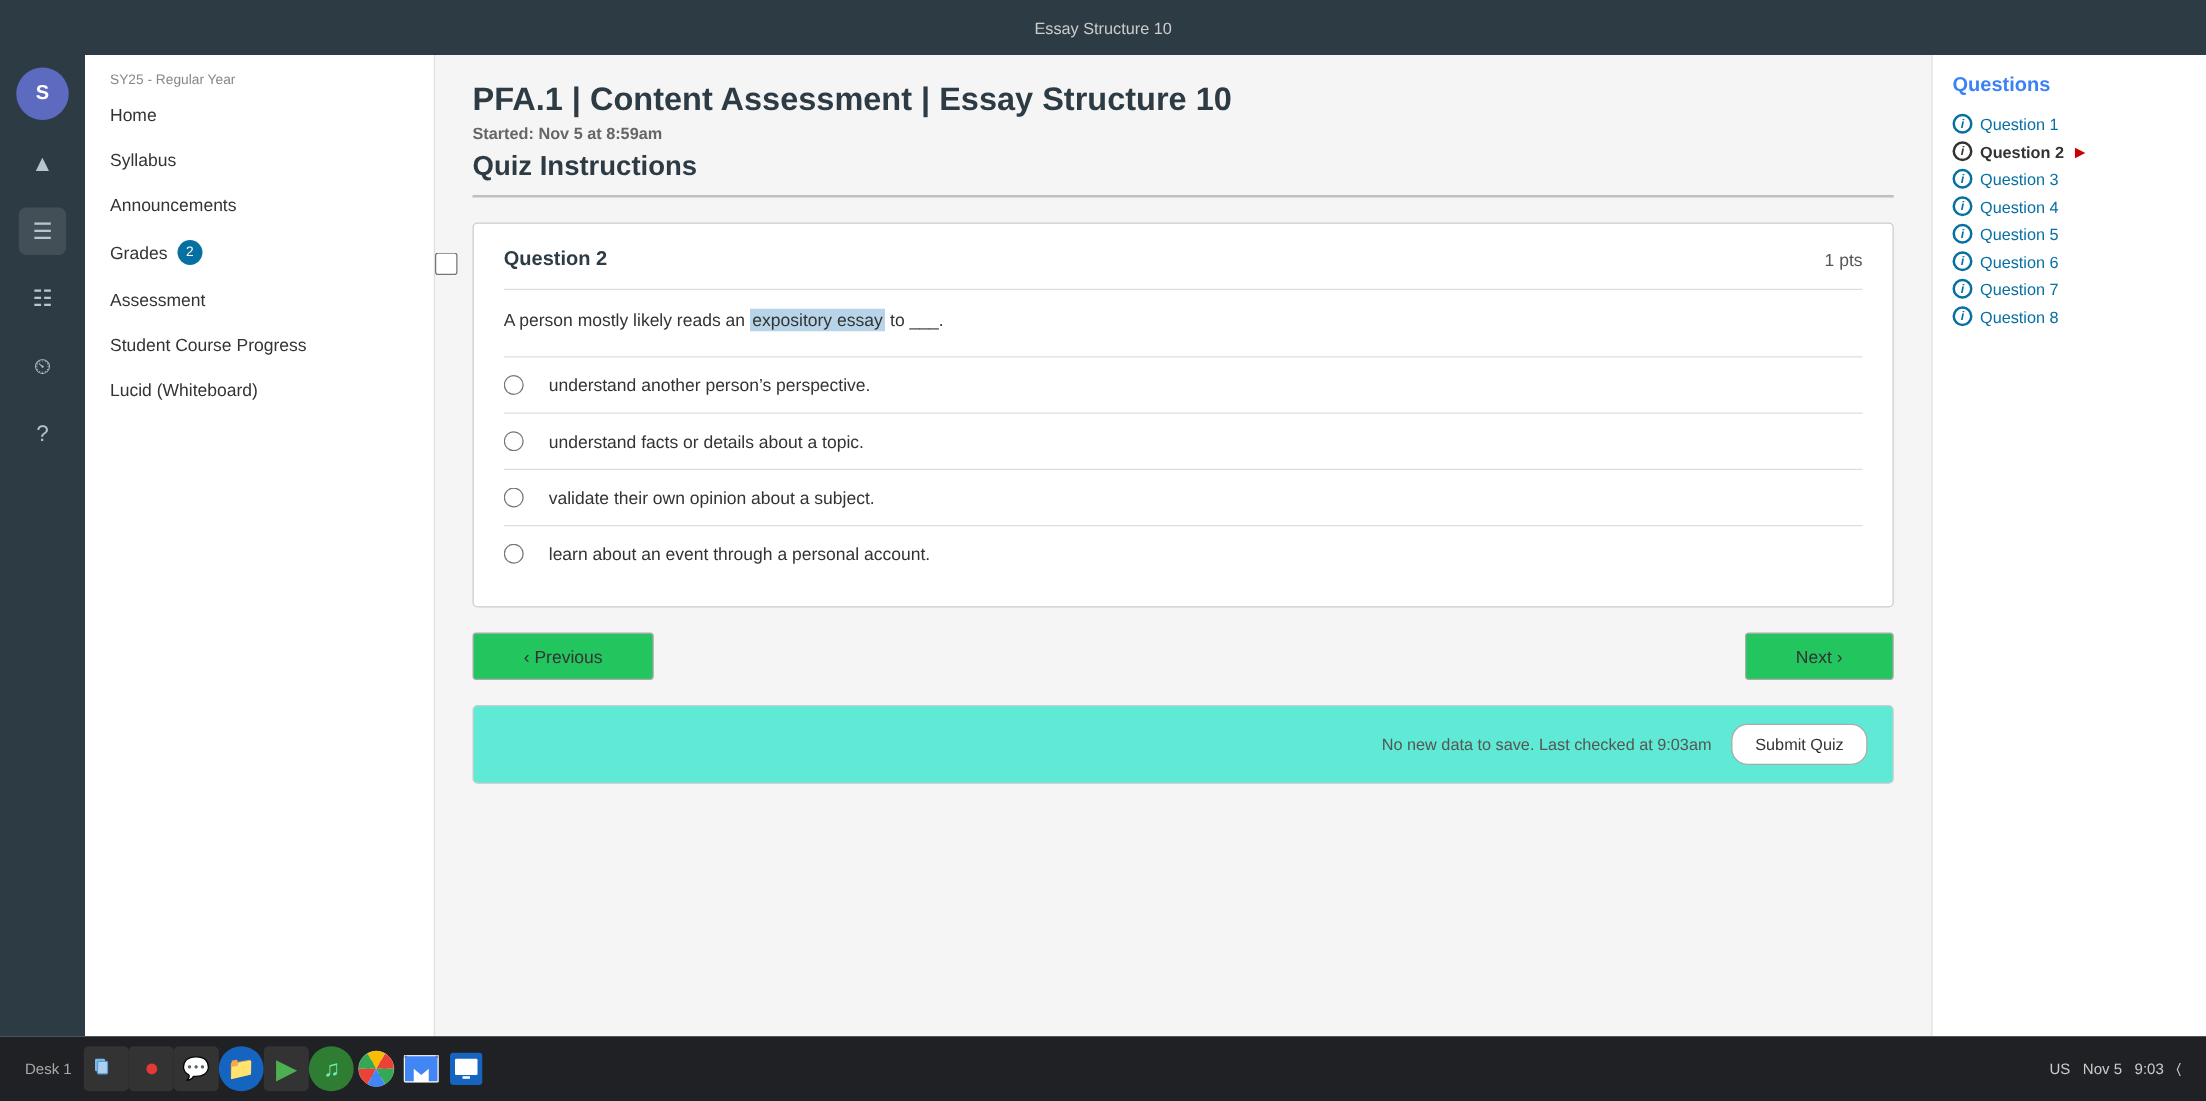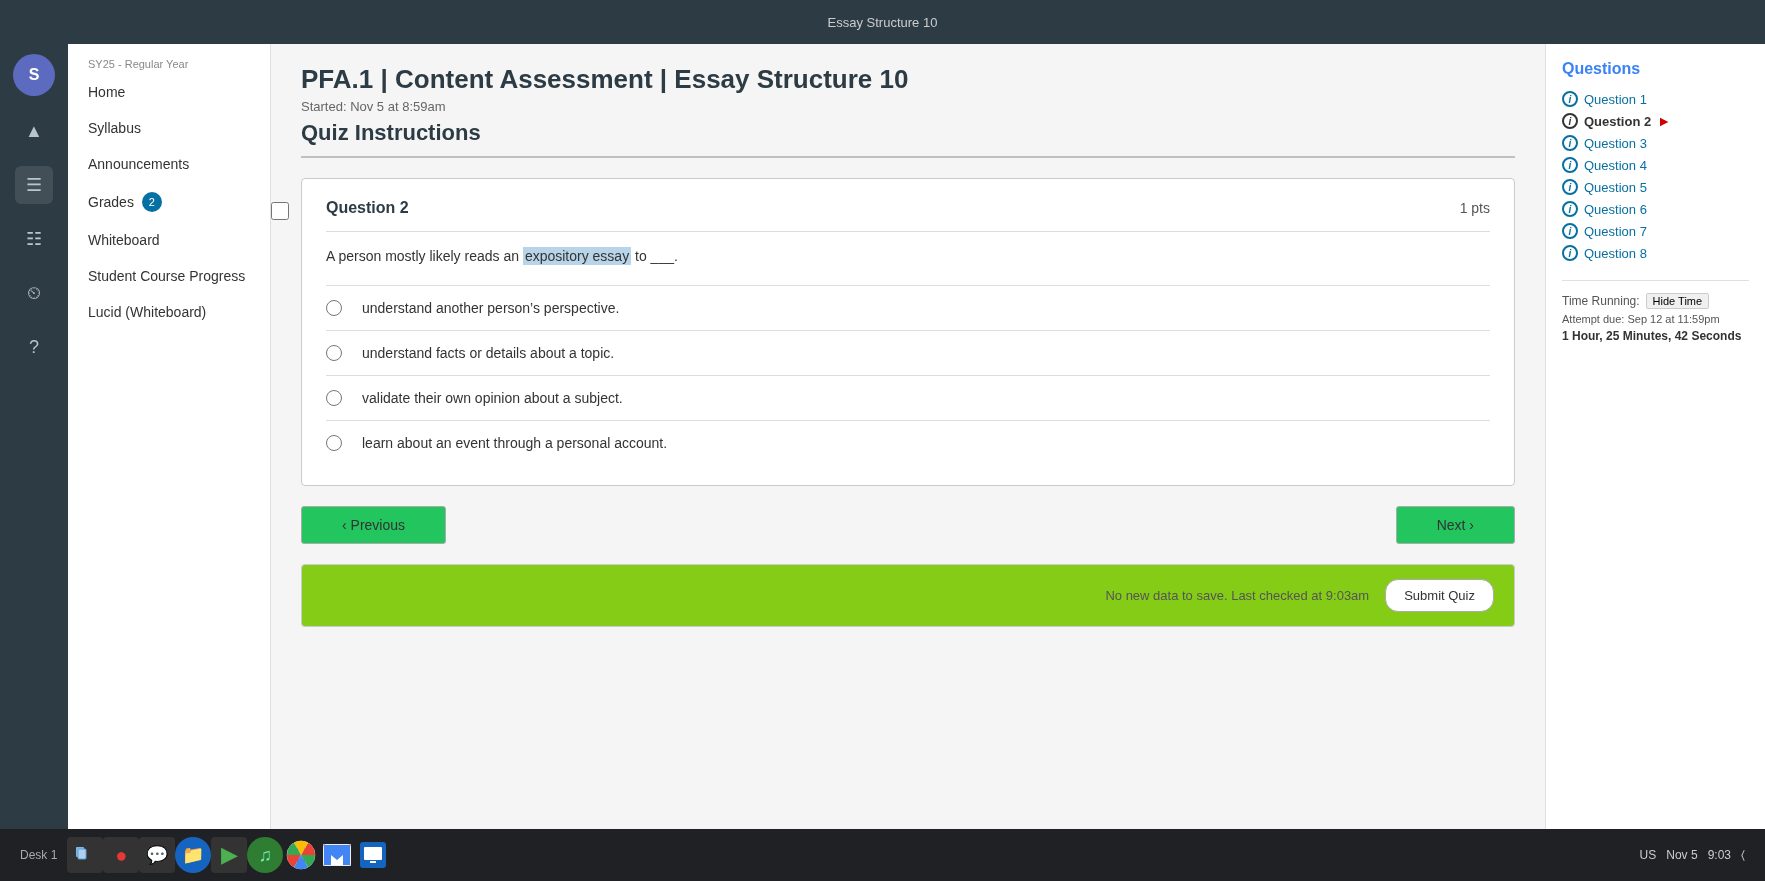--- a/index.html
+++ b/index.html
@@ -66,21 +66,21 @@
       cursor: pointer;
     }
 
     .icon-sidebar .nav-icon:hover,
     .icon-sidebar .nav-icon.active {
       background: rgba(255,255,255,0.1);
     }
 
     
     .text-sidebar {
-      width: 203px;
+      width: 280px;
       background: #ffffff;
       border-right: 1px solid #e0e0e0;
       padding: 10px 0;
       display: flex;
       flex-direction: column;
     }
 
     .text-sidebar .school-year {
       font-size: 11px;
       color: #888;
@@ -121,20 +121,21 @@
       font-size: 26px;
       font-weight: bold;
       color: #2d3b45;
       margin-bottom: 4px;
     }
 
     .quiz-started {
       font-size: 13px;
       color: #666;
       margin-bottom: 6px;
+      font-weight: bold;
     }
 
     .quiz-instructions {
       font-size: 22px;
       font-weight: bold;
       color: #2d3b45;
       margin-bottom: 20px;
       padding-bottom: 10px;
       border-bottom: 2px solid #c0c0c0;
     }
@@ -226,21 +227,21 @@
       color: #333;
       font-size: 14px;
       cursor: pointer;
       border-radius: 3px;
     }
 
     
     .submit-bar {
       border: 1px solid #c8ccd0;
       border-radius: 4px;
-      background: #84cc16;
+      background: #5eead4;
       padding: 14px 20px;
       display: flex;
       align-items: center;
       justify-content: flex-end;
       gap: 16px;
       font-size: 13px;
       color: #555;
     }
 
     .btn-submit {
@@ -410,21 +411,21 @@
       <span>Syllabus</span>
     </div>
     <div class="nav-item">
       <span>Announcements</span>
     </div>
     <div class="nav-item">
       <span>Grades</span>
       <span class="badge">2</span>
     </div>
     <div class="nav-item">
-      <span>Whiteboard</span>
+      <span>Assessment</span>
     </div>
     <div class="nav-item">
       <span>Student Course Progress</span>
     </div>
     <div class="nav-item">
       <span>Lucid (Whiteboard)</span>
     </div>
   </div>
 
   <div class="main-content">
@@ -507,28 +508,20 @@
     </div>
     <div class="q-item">
       <span class="q-icon">i</span>
       <span>Question 7</span>
     </div>
     <div class="q-item">
       <span class="q-icon">i</span>
       <span>Question 8</span>
     </div>
 
-    <div class="time-section">
-      <div class="time-label">
-        <span>Time Running:</span>
-        <button class="hide-time-btn">Hide Time</button>
-      </div>
-      <div class="attempt-due">Attempt due: Sep 12 at 11:59pm</div>
-      <div class="time-remaining">1 Hour, 25 Minutes, 42 Seconds</div>
-    </div>
   </div>
 
 </div>
 
 <div class="taskbar">
   <span class="desk-label">Desk 1</span>
 
   <div class="taskbar-icon" style="background:#333;">
     <svg width="22" height="22" viewBox="0 0 22 22">
         <rect x="2" y="3" width="8" height="10" rx="1" fill="#7eb8e8"></rect>

